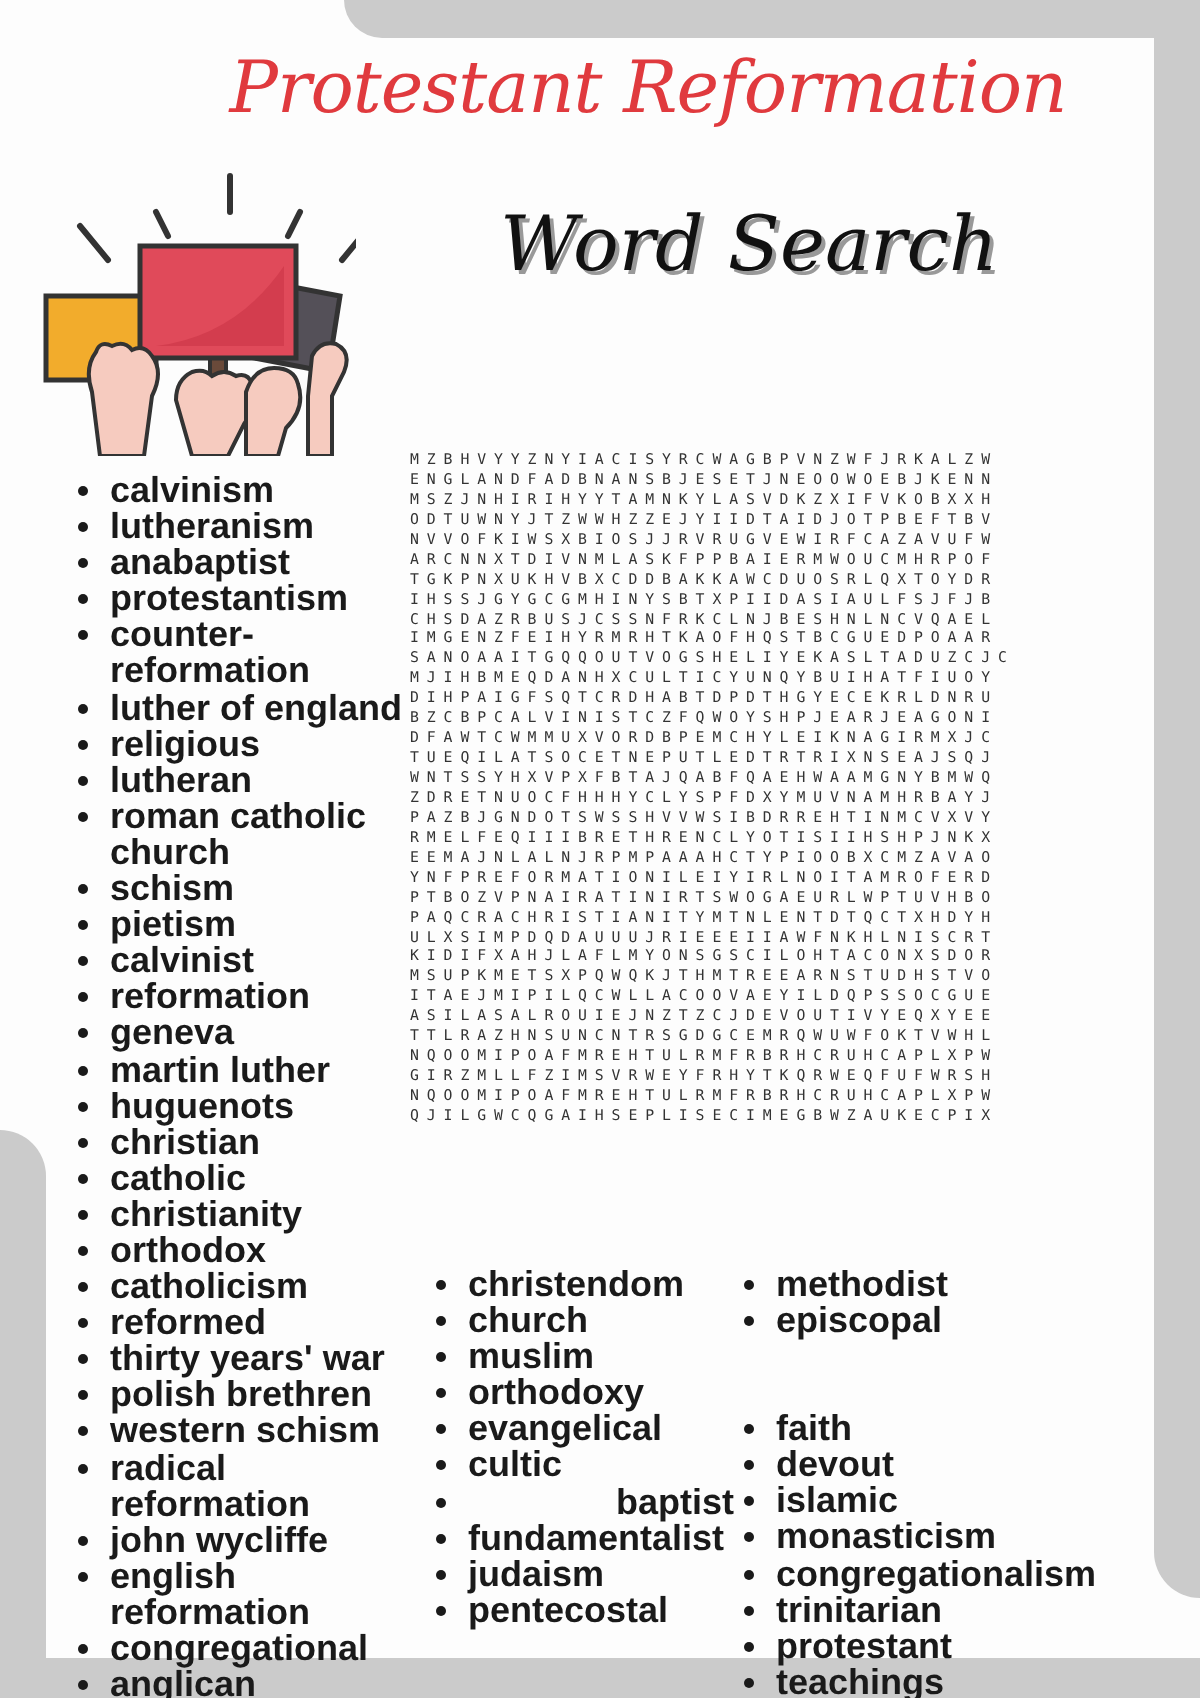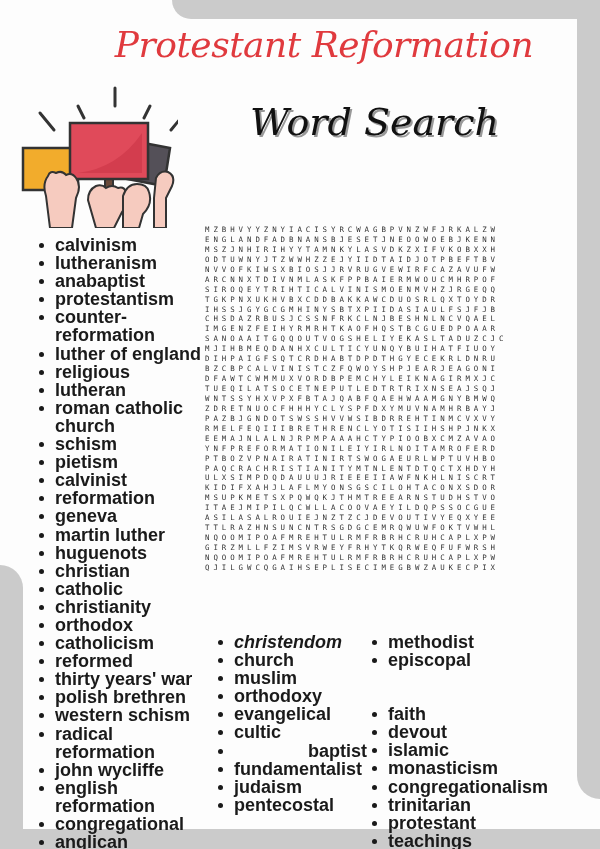--- a/index.html
+++ b/index.html
@@ -62,21 +62,20 @@
   </g>
 </svg>
 
 <div class="grid" id="grid">
     <div class="grid-row">MZBHVYYZNYIACISYRCWAGBPVNZWFJRKALZW</div>
     <div class="grid-row">ENGLANDFADBNANSBJESETJNEOOWOEBJKENN</div>
     <div class="grid-row">MSZJNHIRIHYYTAMNKYLASVDKZXIFVKOBXXH</div>
     <div class="grid-row">ODTUWNYJTZWWHZZEJYIIDTAIDJOTPBEFTBV</div>
     <div class="grid-row">NVVOFKIWSXBIOSJJRVRUGVEWIRFCAZAVUFW</div>
     <div class="grid-row">ARCNNXTDIVNMLASKFPPBAIERMWOUCMHRPOF</div>
-    <div class="grid-row">SIROQEYTRIHTICALVINISMOENMVHZJRGEQQ</div>
     <div class="grid-row">TGKPNXUKHVBXCDDBAKKAWCDUOSRLQXTOYDR</div>
     <div class="grid-row">IHSSJGYGCGMHINYSBTXPIIDASIAULFSJFJB</div>
     <div class="grid-row">CHSDAZRBUSJCSSNFRKCLNJBESHNLNCVQAEL</div>
     <div class="grid-row">IMGENZFEIHYRMRHTKAOFHQSTBCGUEDPOAAR</div>
     <div class="grid-row">SANOAAITGQQOUTVOGSHELIYEKASLTADUZCJC</div>
     <div class="grid-row">MJIHBMEQDANHXCULTICYUNQYBUIHATFIUOY</div>
     <div class="grid-row">DIHPAIGFSQTCRDHABTDPDTHGYECEKRLDNRU</div>
     <div class="grid-row">BZCBPCALVINISTCZFQWOYSHPJEARJEAGONI</div>
     <div class="grid-row">DFAWTCWMMUXVORDBPEMCHYLEIKNAGIRMXJC</div>
     <div class="grid-row">TUEQILATSOCETNEPUTLEDTRTRIXNSEAJSQJ</div>
@@ -128,21 +127,21 @@
     <li style="white-space: pre-line;">thirty years' war</li>
     <li style="white-space: pre-line;">polish brethren</li>
     <li style="white-space: pre-line;">western schism</li>
     <li style="white-space: pre-line;">radical reformation</li>
     <li style="white-space: pre-line;">john wycliffe</li>
     <li style="white-space: pre-line;">english reformation</li>
     <li style="white-space: pre-line;">congregational</li>
     <li style="white-space: pre-line;">anglican</li>
   </ul>
 <ul class="words col2" id="col2">
-    <li style="white-space: pre-line; font-style: italic;">christendom</li>
+    <li style="white-space: pre-line;">christendom</li>
     <li style="white-space: pre-line;">church</li>
     <li style="white-space: pre-line;">muslim</li>
     <li style="white-space: pre-line;">orthodoxy</li>
     <li style="white-space: pre-line;">evangelical</li>
     <li style="white-space: pre-line;">cultic</li>
     <li style="white-space: pre-line; text-align: right;">baptist</li>
     <li style="white-space: pre-line;">fundamentalist</li>
     <li style="white-space: pre-line;">judaism</li>
     <li style="white-space: pre-line;">pentecostal</li>
   </ul>

